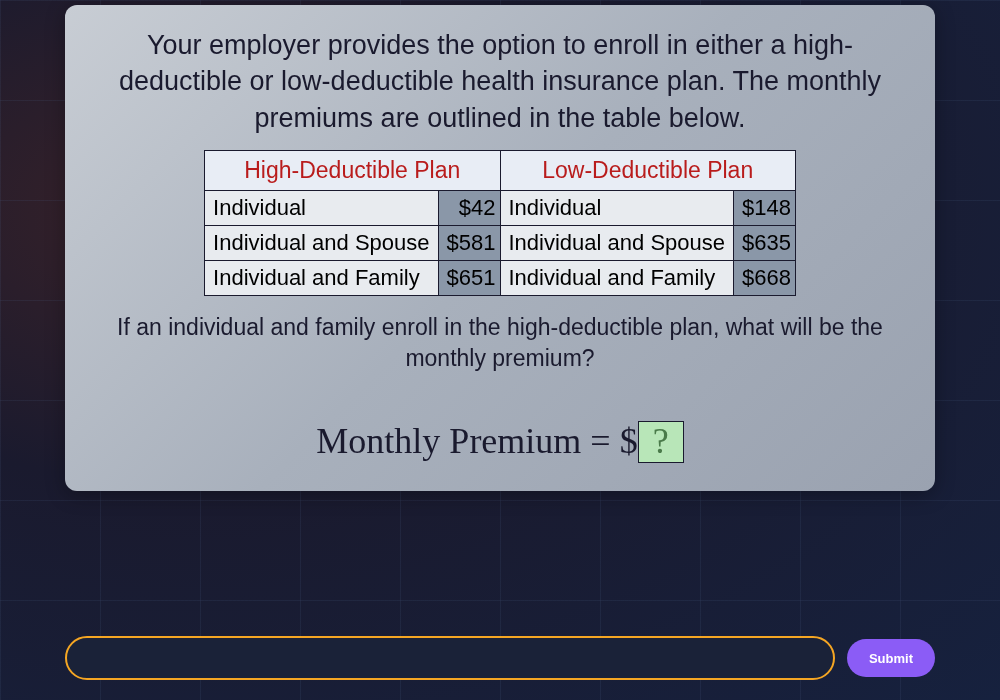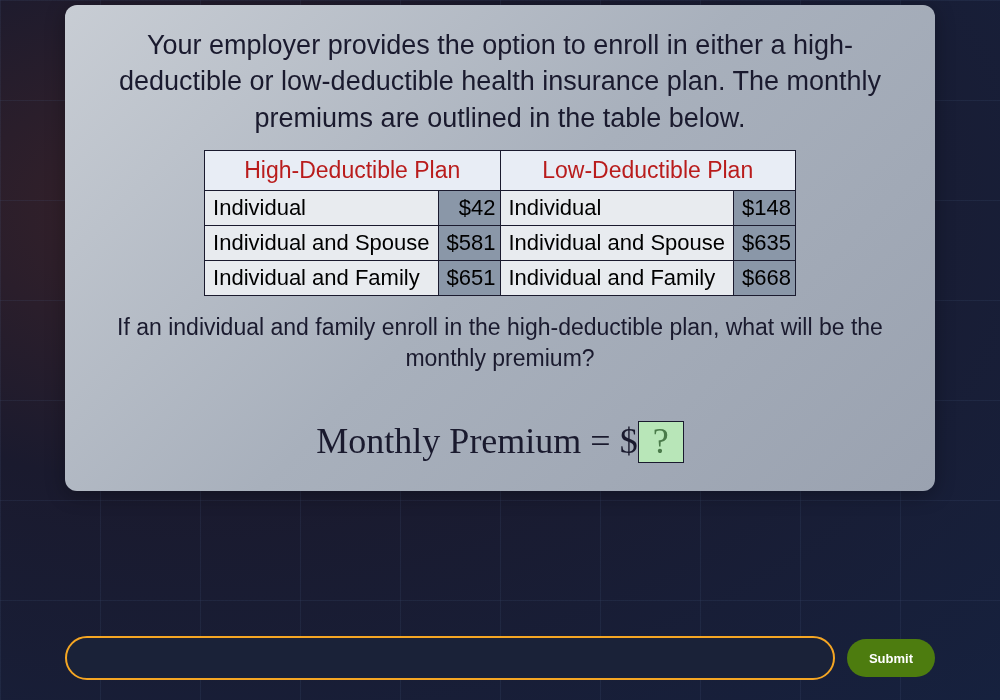--- a/index.html
+++ b/index.html
@@ -99,21 +99,21 @@
       border: 2.5px solid #f5a623;
       border-radius: 22px;
       color: #fff;
       font-size: 18px;
       padding: 0 18px;
       outline: none;
     }
     .submit-btn {
       height: 38px;
       padding: 0 22px;
-      background: #4d7c0f;
+      background: #8b5cf6;
       border: none;
       border-radius: 19px;
       color: #fff;
       font-weight: bold;
       font-size: 13px;
       cursor: pointer;
     }
   </style>
 </head>
 <body>

